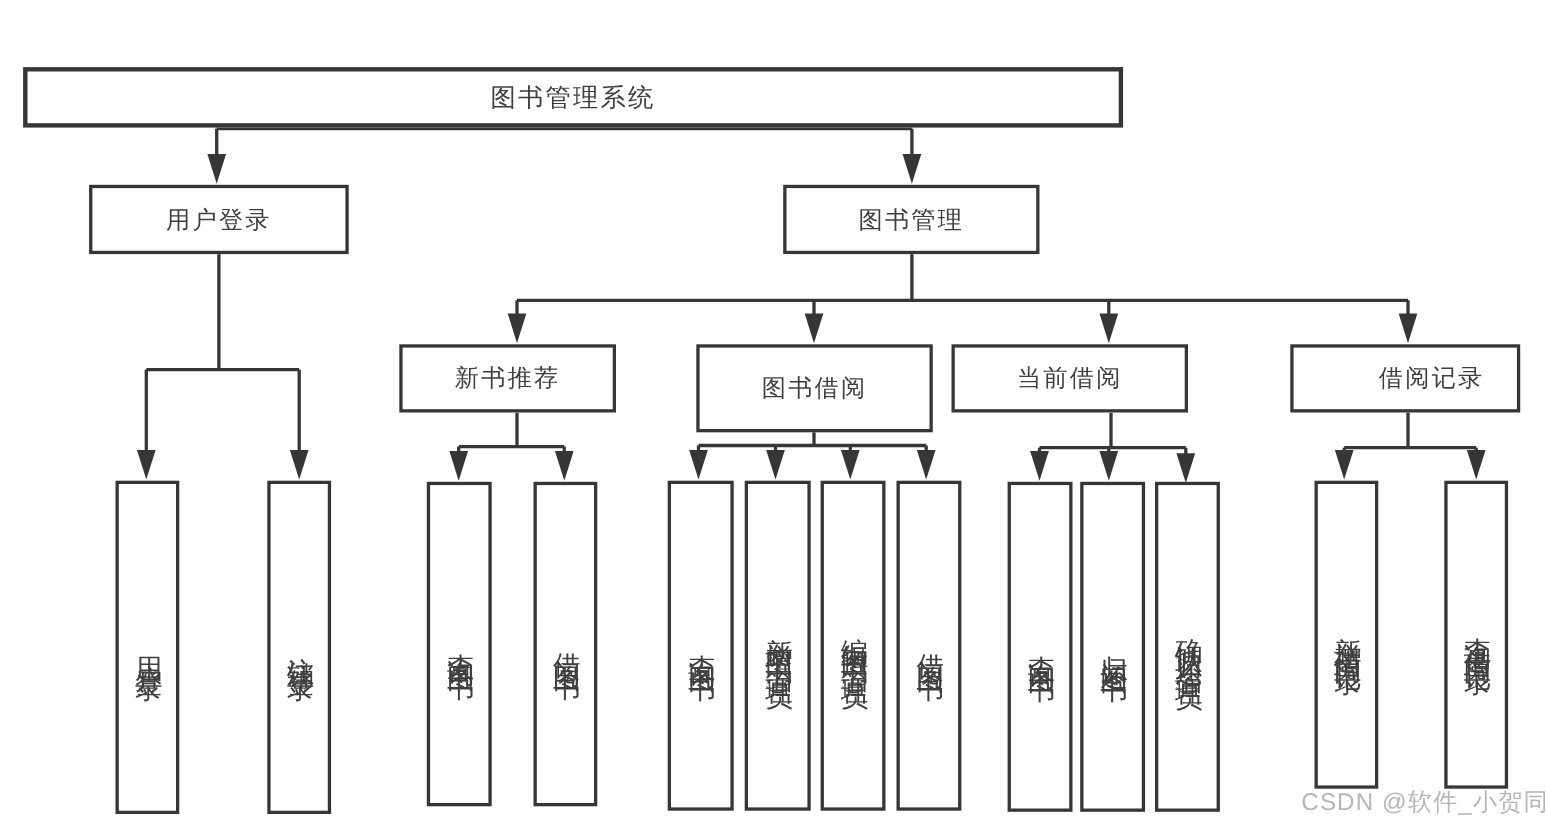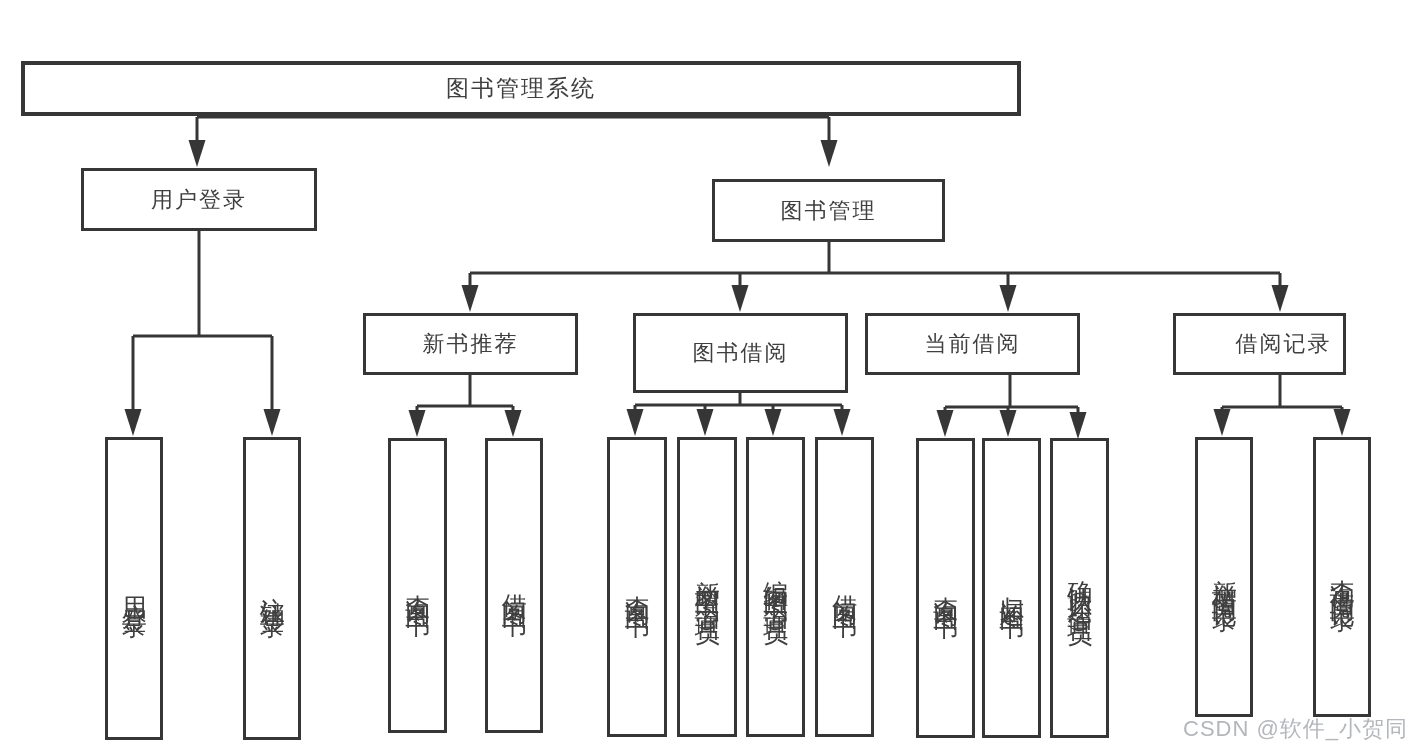--- a/index.html
+++ b/index.html
@@ -27,25 +27,25 @@
   .vnode .vtext{
     writing-mode:vertical-rl;
     text-orientation:mixed;
     letter-spacing:6px;
     line-height:1.1;
     white-space:nowrap;
   }
   
   #n-root{left:21px;top:13px;width:1000px;height:55px;margin-top:48px;}
   #n-user-login{left:81px;top:168px;width:236px;height:63px;}
-  #n-book-mgmt{left:712px;top:168px;width:233px;height:63px;margin-top:11px;}
-  #n-new-book{left:363px;top:313px;width:215px;height:62px;}
+  #n-book-mgmt{left:712px;top:168px;width:233px;height:63px;}
+  #n-new-book{left:363px;top:313px;width:197px;height:62px;}
   #n-borrowing{left:633px;top:313px;width:215px;height:80px;}
   #n-current{left:865px;top:313px;width:215px;height:62px;}
-  #n-records{left:1173px;top:313px;width:173px;height:62px;padding-left:48px;}
+  #n-records{left:1173px;top:313px;width:209px;height:62px;padding-left:48px;}
   #n-a1{left:105px;top:437px;width:58px;height:303px;}
   #n-a2{left:243px;top:437px;width:58px;height:303px;}
   #n-b1{left:388px;top:438px;width:59px;height:295px;}
   #n-b2{left:485px;top:438px;width:58px;height:295px;}
   #n-c1{left:607px;top:437px;width:60px;height:300px;}
   #n-c2{left:677px;top:437px;width:60px;height:300px;}
   #n-c3{left:746px;top:437px;width:59px;height:300px;}
   #n-c4{left:815px;top:437px;width:59px;height:300px;}
   #n-d1{left:916px;top:438px;width:59px;height:300px;}
   #n-d2{left:982px;top:438px;width:59px;height:300px;}

